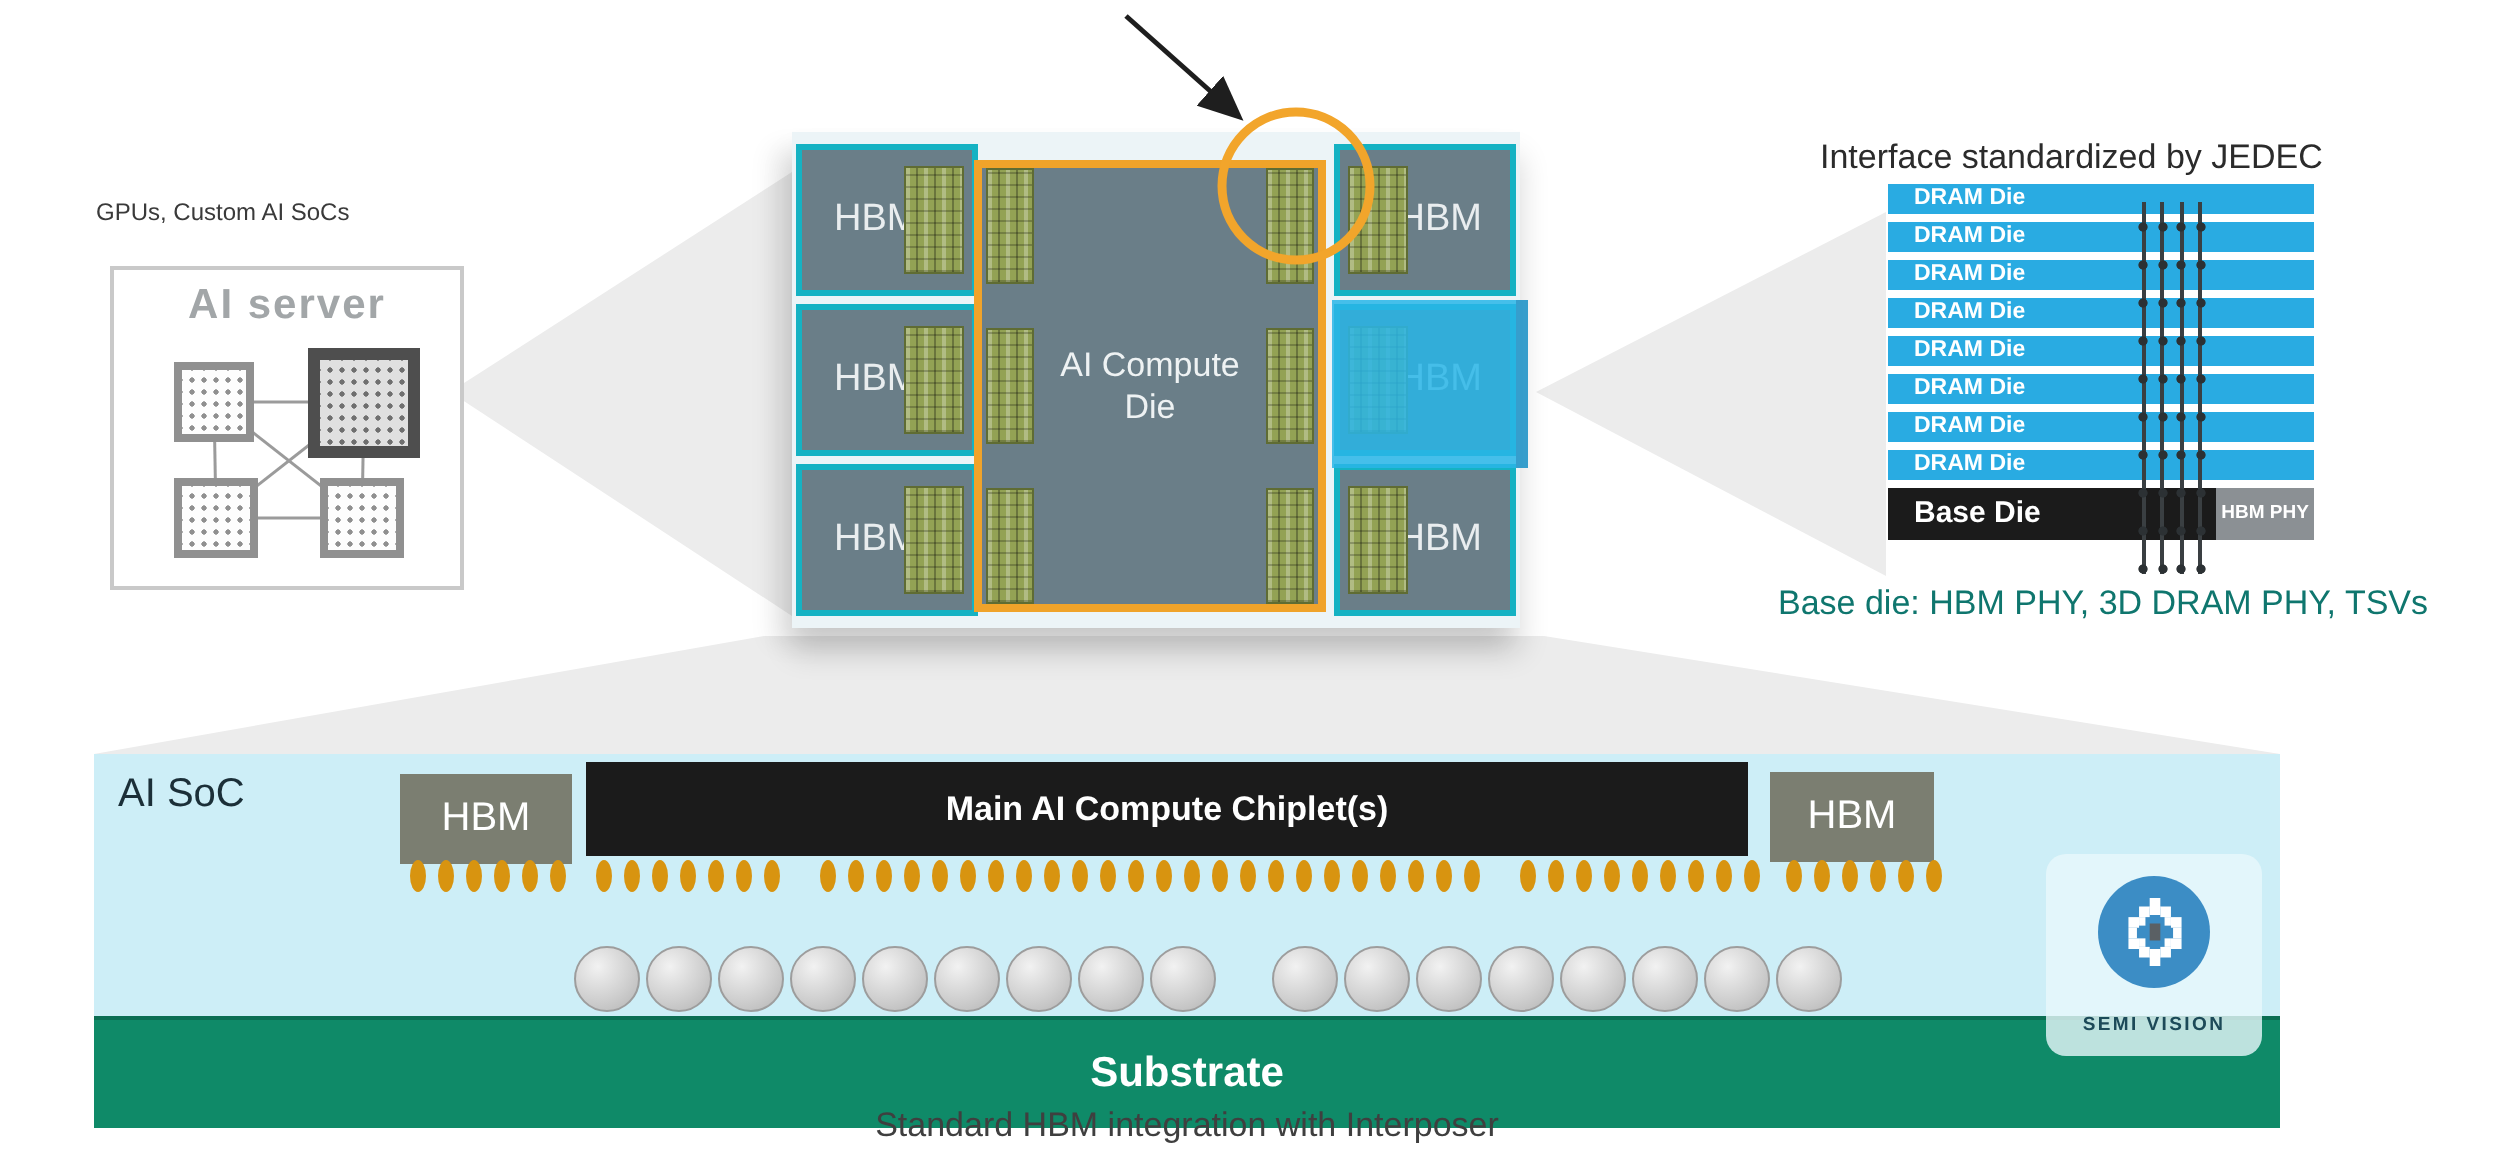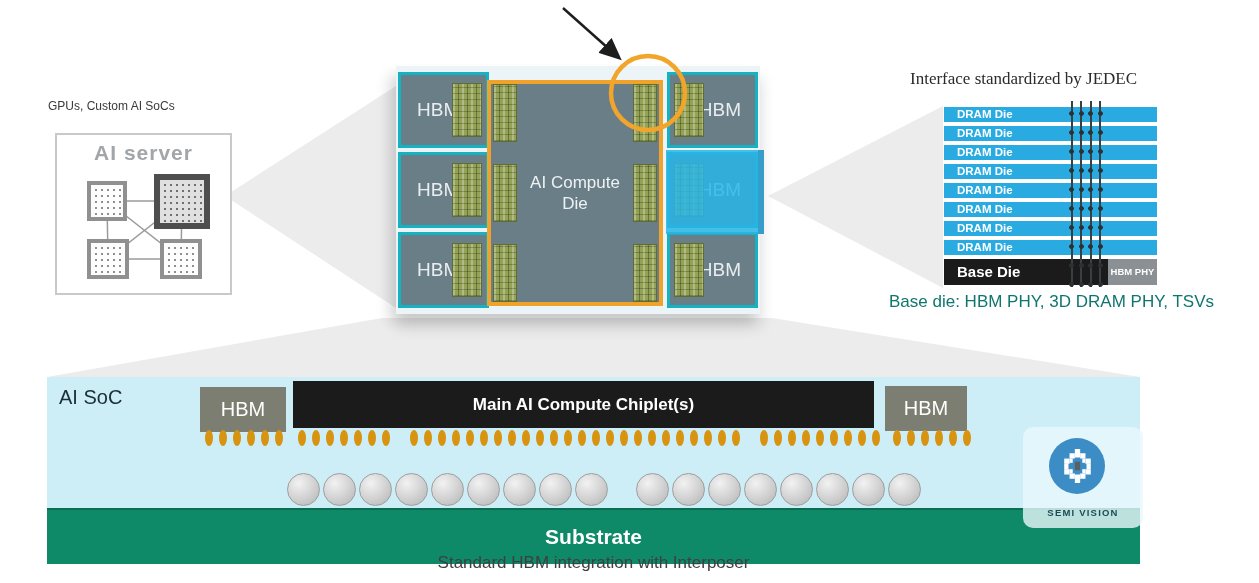--- a/index.html
+++ b/index.html
@@ -39,22 +39,22 @@
          background:var(--die-fill,#6a7e88); border:4px solid var(--orange,#f0a32a);
          display:flex; align-items:center; justify-content:center;
          color:#eef2f3; font-size:17px; text-align:center; line-height:1.25; }
   .die-phy { width:24px; height:58px; }
   .hbm-highlight { left:666px; top:150px; width:98px; height:84px;
          background:var(--highlight-cyan,#29b6e8); opacity:.85;
          border-right:6px solid #1790c6; z-index:4; }
   .overlay-svg { position:absolute; inset:0; z-index:5; pointer-events:none; }
 
   
-  .jedec-title { left:910px; top:69px; font-size:17px; color:#2b2b2b; z-index:2;font-family:Liberation Serif, serif; }
-  .stack { left:944px; top:107px; width:213px; z-index:2; }
+  .jedec-title { left:910px; top:69px; font-size:17px; color:#2b2b2b; z-index:2; }
+  .stack { left:944px; top:92px; width:213px; z-index:2; }
   .dram-bar { height:15px; margin-bottom:4px; background:var(--dram-cyan,#29abe2);
          color:#fff; font-size:11.5px; font-weight:bold; line-height:15px; padding-left:13px; }
   .base-row { height:26px; margin-top:2px; display:flex; }
   .base-black { flex:1; background:#1b1b1b; color:#fff; font-weight:bold; font-size:15px;
          line-height:26px; padding-left:13px; }
   .base-phy { width:49px; background:#8b9094; color:#fff; font-size:9.5px; font-weight:bold;
          text-align:center; display:flex; align-items:center; justify-content:center; line-height:1.12; }
   .tsvs { left:1069px; top:101px; width:34px; height:186px; display:flex;
          justify-content:space-between; z-index:3; }
   .tsv { width:5px; height:100%;
@@ -78,21 +78,21 @@
   .balls { position:absolute; top:96px; display:flex; gap:3px; }
   .ball { width:33px; height:33px; border-radius:50%; flex:none;
          background: radial-gradient(circle at 35% 30%, #f2f2f2, #cdcdcd 60%, #b3b3b3);
          border:1px solid #9d9d9d; }
   .substrate { left:0; top:131px; width:100%; height:56px; background:var(--substrate-green,#0f8a68);
          border-top:2px solid #0b6e53; color:#fff; font-weight:bold; font-size:21px;
          display:flex; align-items:center; justify-content:center; }
   .xs-caption { left:47px; top:553px; width:1093px; text-align:center; font-size:17px; color:#3f3f3f; z-index:2; }
 
   
-  .logo { left:1023px; top:427px; width:120px; height:101px; background:rgba(233,247,251,.80);
+  .logo { left:1023px; top:427px; width:108px; height:101px; background:rgba(233,247,251,.80);
          border-radius:10px; z-index:6; }
   .logo-circle { position:absolute; left:26px; top:11px; width:56px; height:56px; border-radius:50%;
          background:#3c8dc5; display:flex; align-items:center; justify-content:center; }
   .logo-text { position:absolute; bottom:10px; width:100%; text-align:center; font-size:9.5px;
          font-weight:bold; letter-spacing:1.2px; color:#1c4a58; }
 </style>
 </head>
 <body>
 
 <div class="canvas">

